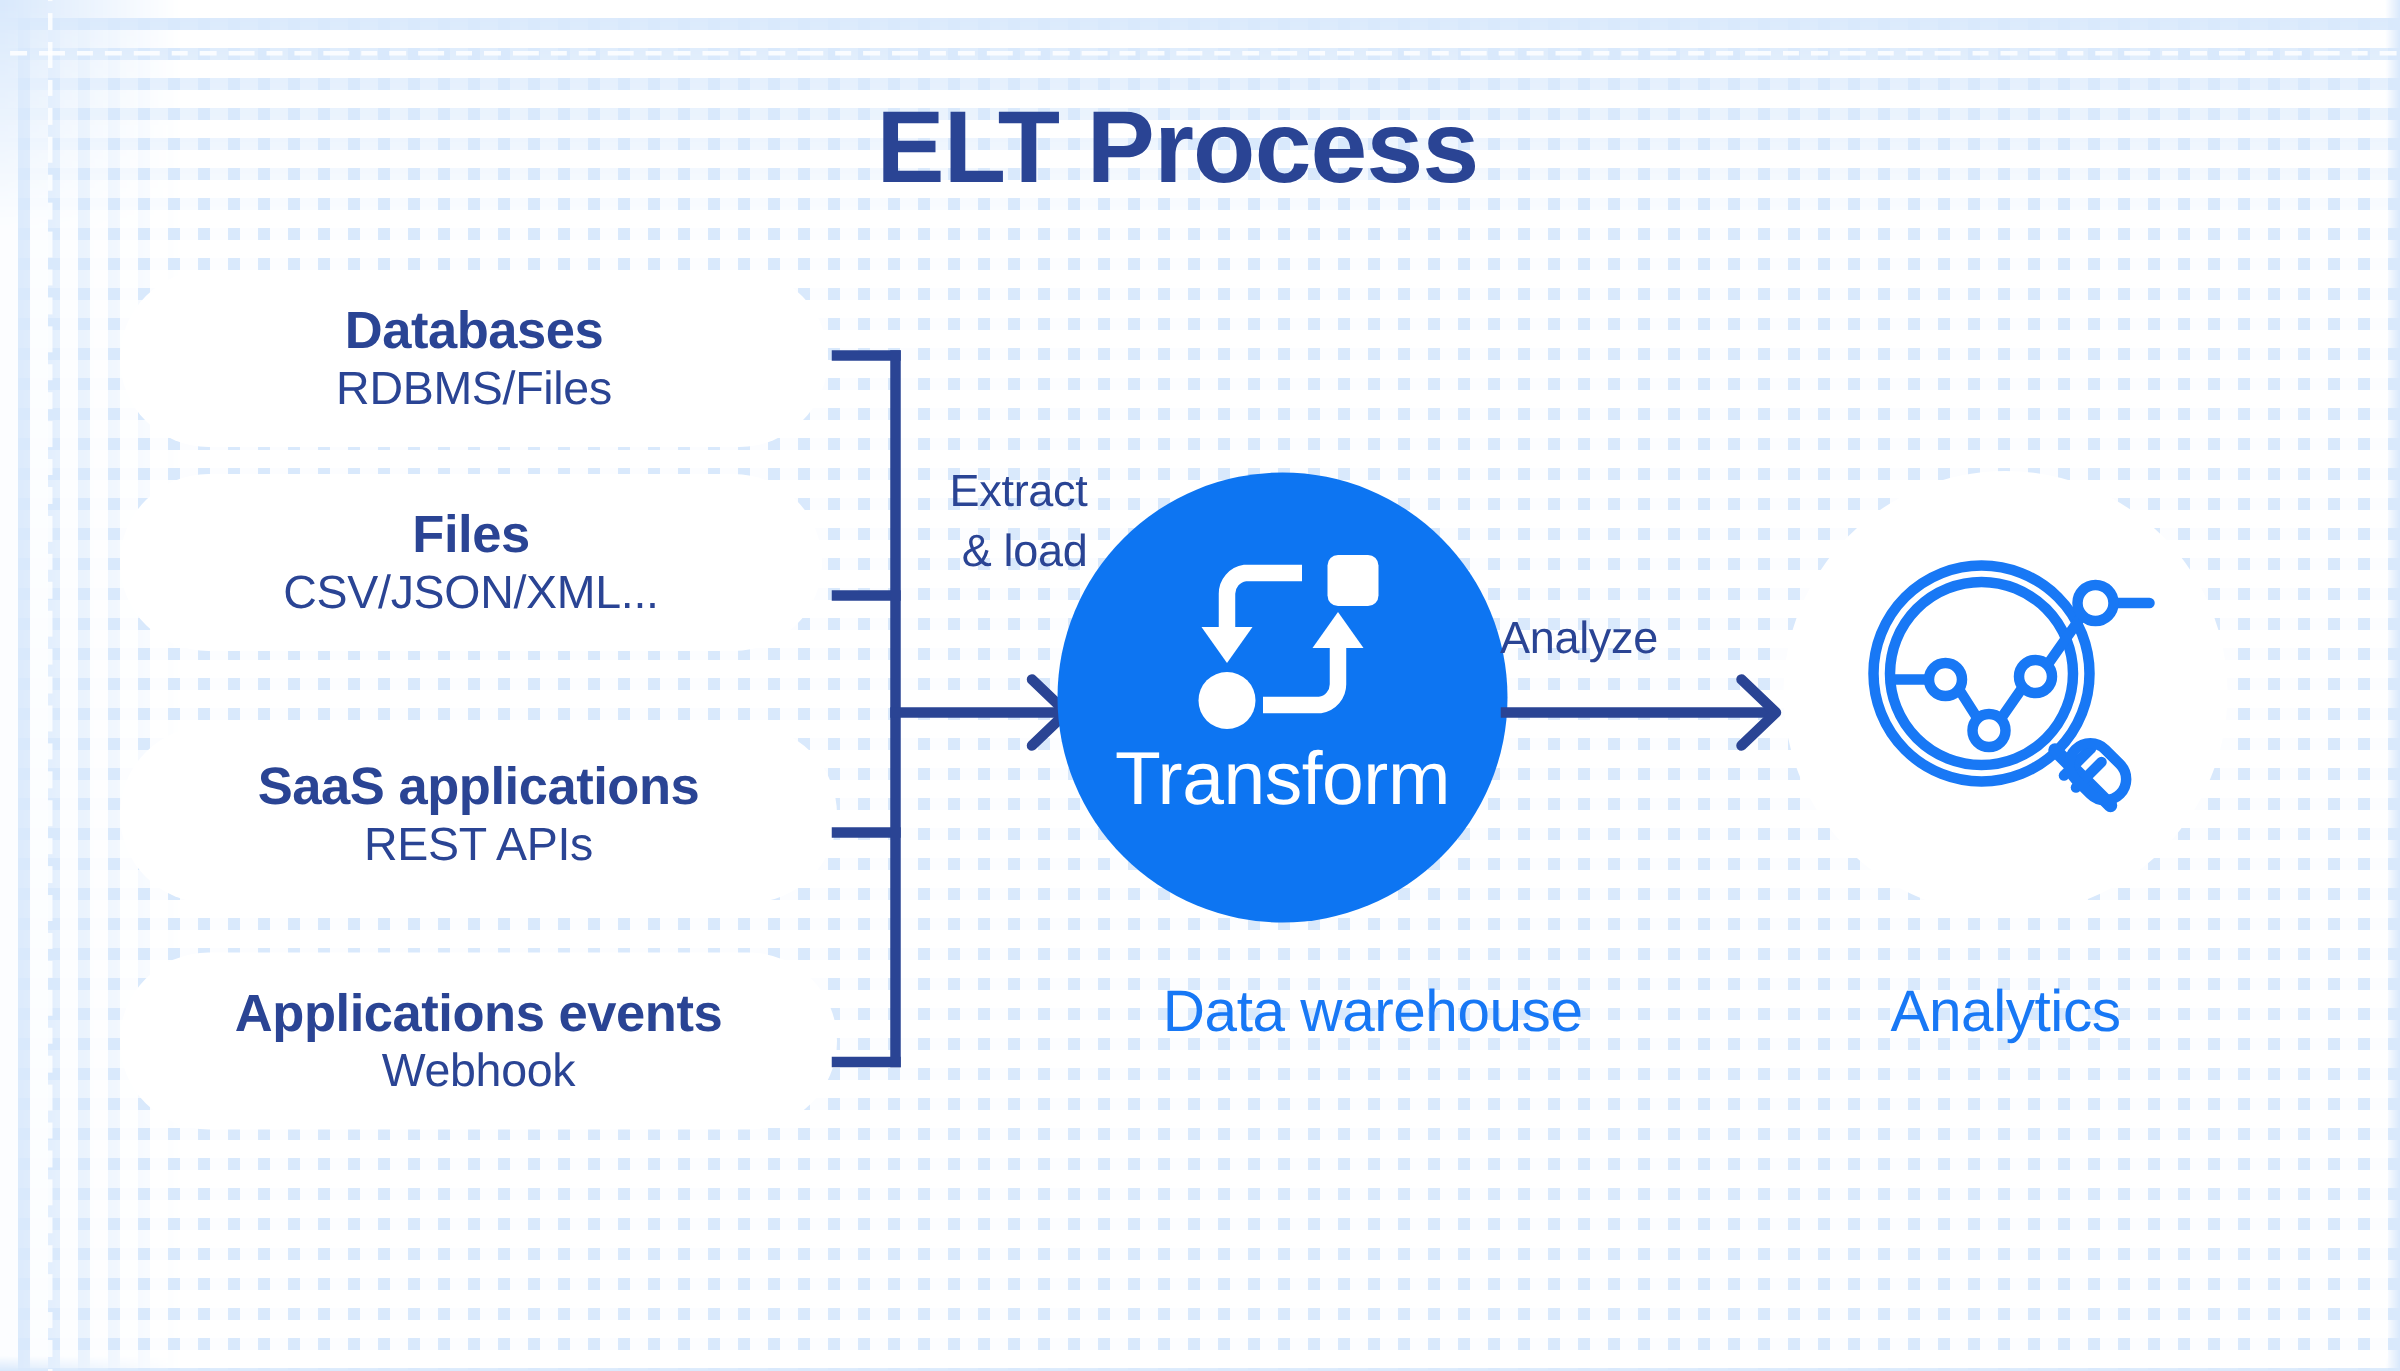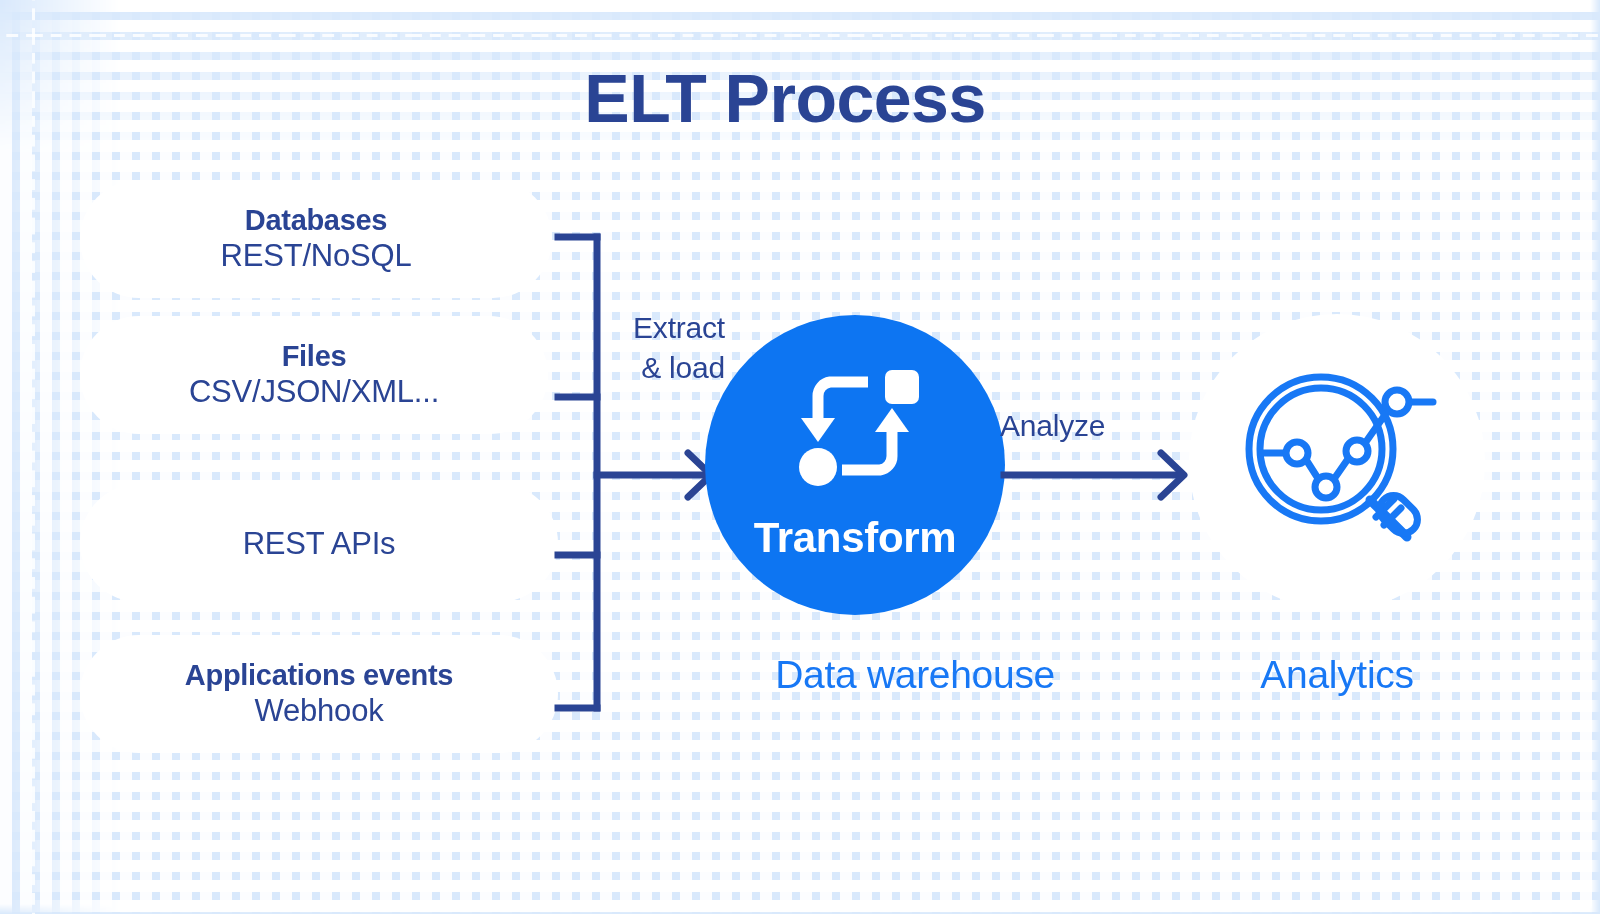--- a/index.html
+++ b/index.html
@@ -54,21 +54,21 @@
     font-size:68px;font-weight:bold;letter-spacing:-0.5px;
     color:#2a4494;
   }
 
   .card{
     position:absolute;left:80px;
     background:#ffffff;border-radius:60px;
     display:flex;flex-direction:column;align-items:center;justify-content:center;
     color:#2a4494;
   }
-  .card .t{font-size:29px;font-weight:bold;line-height:1.12;letter-spacing:-0.3px;}
+  .card .t{font-size:35px;font-weight:bold;line-height:1.12;letter-spacing:-0.3px;}
   .card .s{font-size:31px;font-weight:normal;line-height:1.12;letter-spacing:-0.2px;margin-top:2px;}
 
   #card0{top:180px;width:472px;height:118px;}
   #card1{top:316px;width:468px;height:118px;}
   #card2{top:484px;width:478px;height:118px;}
   #card3{top:635px;width:478px;height:118px;}
 
   #bracket{position:absolute;left:540px;top:170px;}
   #arrow1{position:absolute;left:540px;top:170px;}
   #extract{
@@ -78,21 +78,21 @@
     margin-top:20px;
   }
 
   #transform{
     position:absolute;left:705px;top:315px;width:300px;height:300px;
     border-radius:50%;background:#0d75f2;
     display:flex;flex-direction:column;align-items:center;justify-content:flex-start;
   }
   #transform .ticon{margin-top:55px;}
   #transform .tlabel{
-    color:#fff;font-size:42px;margin-top:28px;letter-spacing:-0.3px;font-weight:bold;
+    color:#fff;font-size:50px;margin-top:4px;letter-spacing:-0.3px;
   }
   #dwlabel{
     position:absolute;left:655px;top:653px;width:400px;text-align:right;
     color:#1878f5;font-size:39px;letter-spacing:-0.3px;
   }
 
   #analyzewrap{position:absolute;left:1000px;top:400px;}
   #analyzelabel{
     position:absolute;left:1000px;top:409px;width:190px;text-align:left;
     color:#2a4494;font-size:30px;letter-spacing:-0.2px;
@@ -113,27 +113,28 @@
 
 <div id="stage">
 
   <div id="gridv"></div>
   <div id="gridh"></div>
 
   <div id="title">ELT Process</div>
 
   <div class="card" id="card0">
     <div class="t">Databases</div>
-    <div class="s">REST/NoSQL</div>
+    <div class="s">RDBMS/Files</div>
   </div>
   <div class="card" id="card1">
     <div class="t">Files</div>
     <div class="s">CSV/JSON/XML...</div>
   </div>
   <div class="card" id="card2">
+    <div class="t">SaaS applications</div>
     <div class="s">REST APIs</div>
   </div>
   <div class="card" id="card3">
     <div class="t">Applications events</div>
     <div class="s">Webhook</div>
   </div>
 
   <svg id="bracket" width="260" height="570" viewBox="0 0 260 570">
     <g fill="none" stroke="#2a4494" stroke-width="7" stroke-linecap="square">
       <path d="M18 67 L57 67"></path>

